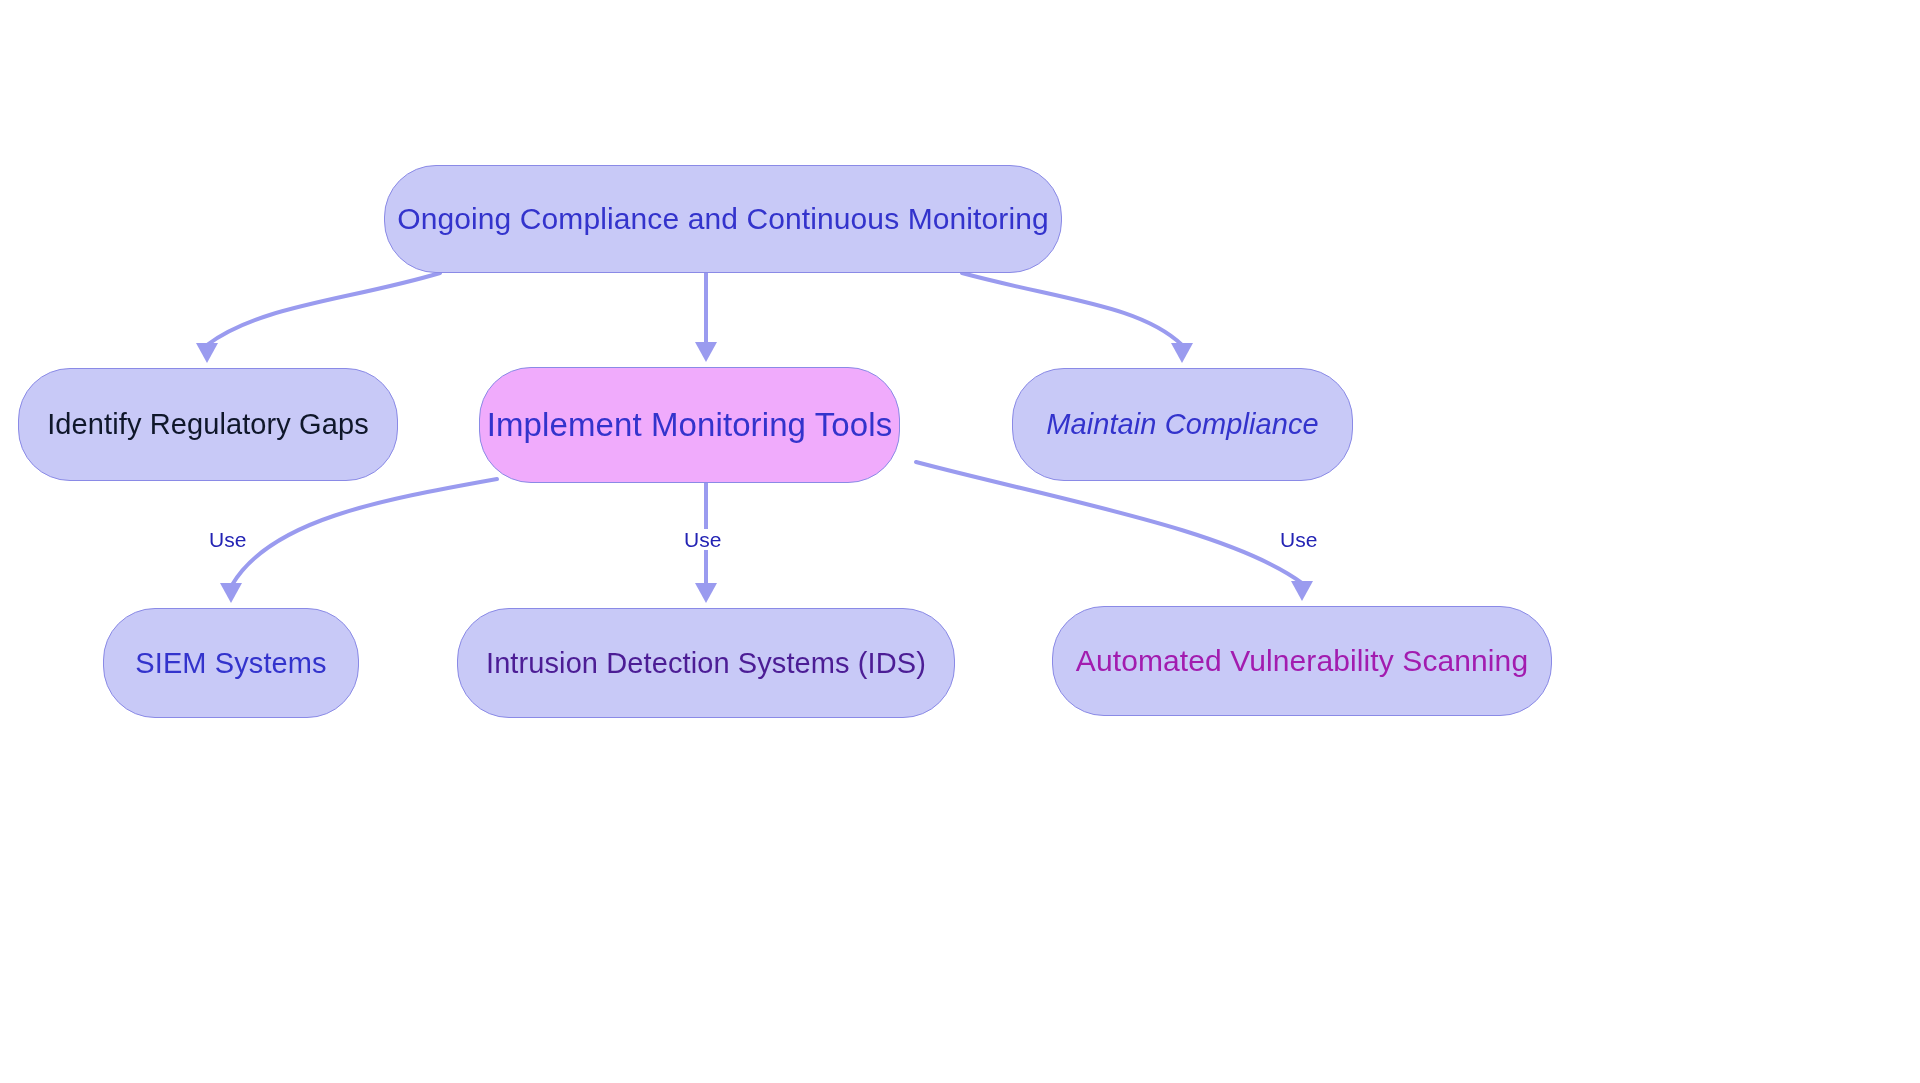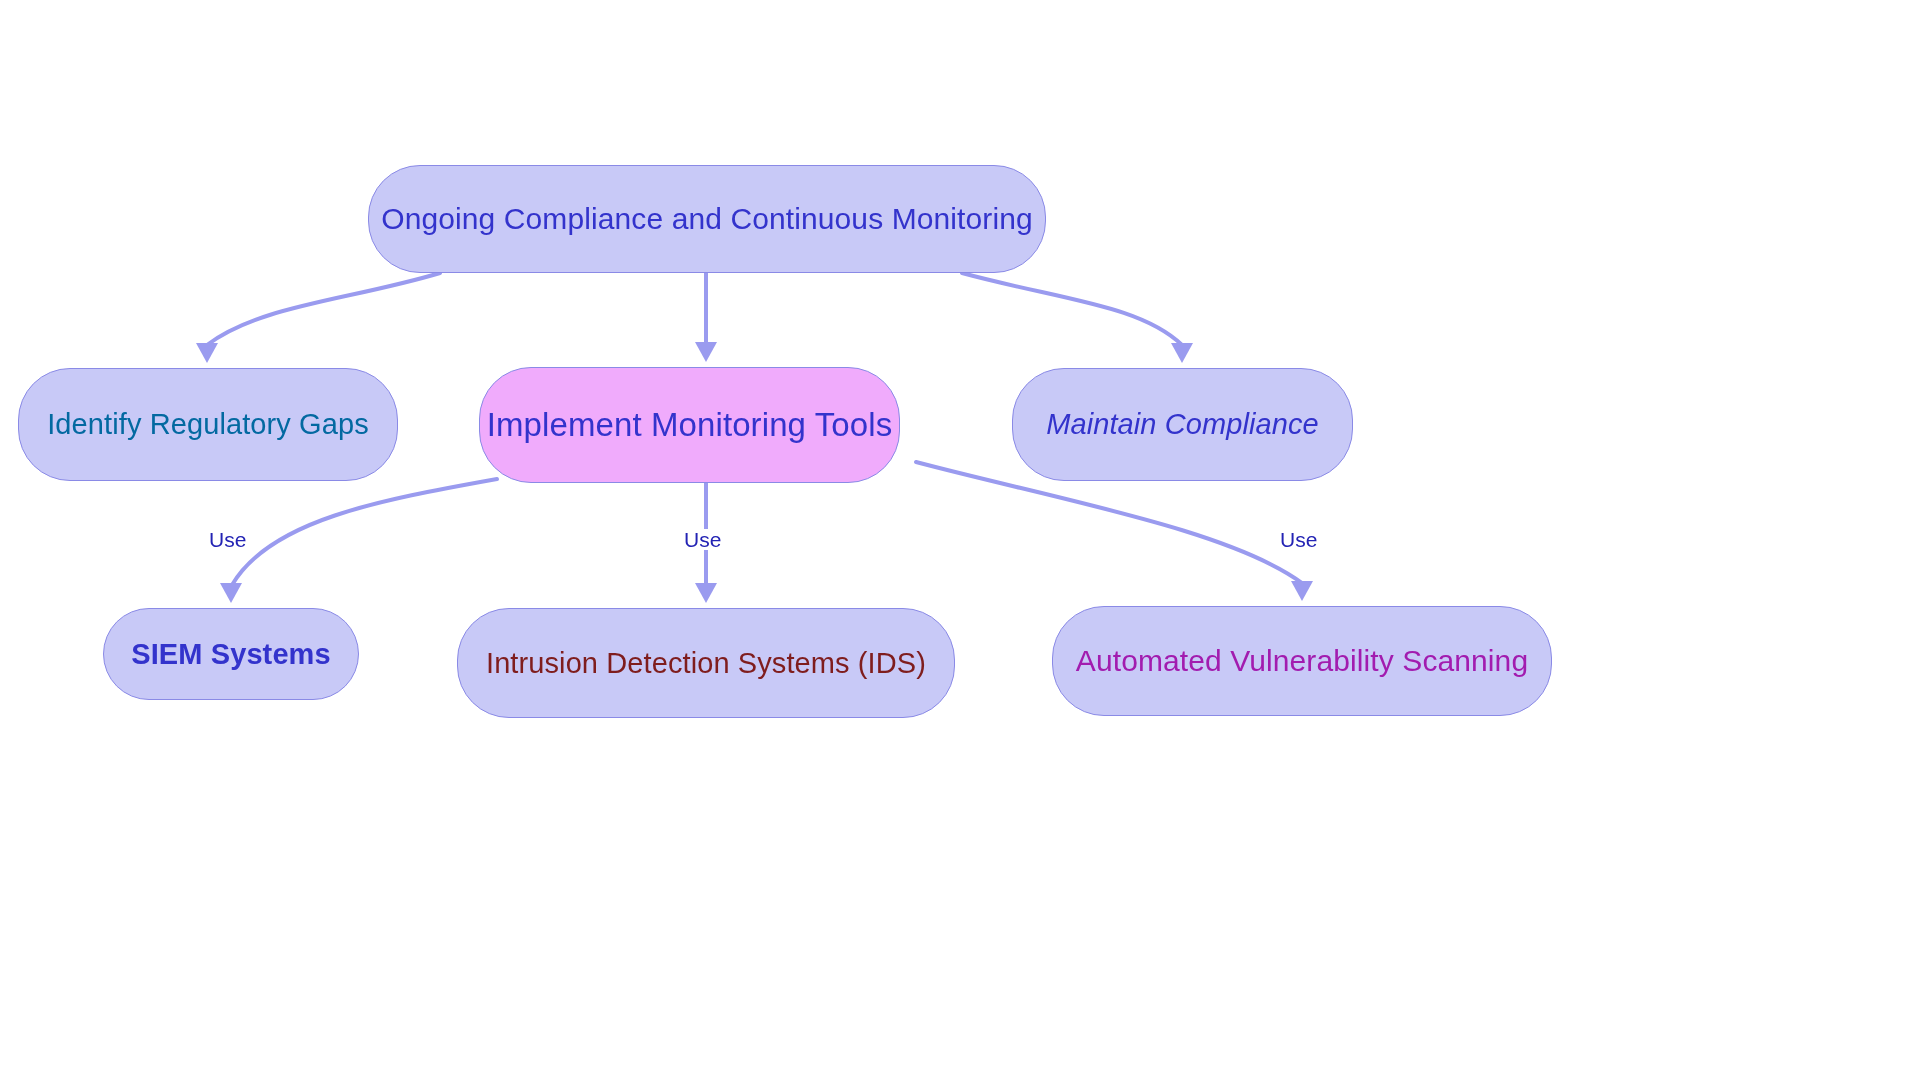--- a/index.html
+++ b/index.html
@@ -79,37 +79,37 @@
         <polygon points="196,343 218,343 207,363" fill="#9a9bef"></polygon>
         <polygon points="695,342 717,342 706,362" fill="#9a9bef"></polygon>
         <polygon points="1171,343 1193,343 1182,363" fill="#9a9bef"></polygon>
         <polygon points="220,583 242,583 231,603" fill="#9a9bef"></polygon>
         <polygon points="695,583 717,583 706,603" fill="#9a9bef"></polygon>
         <polygon points="1291,581 1313,581 1302,601" fill="#9a9bef"></polygon>
       </g>
   </svg>
 
   <div id="nodes-layer">
-      <div class="node" style="left: 368px; top: 165px; width: 678px; height: 108px; font-size: 30px; background: rgb(200, 201, 247); border-color: rgb(138, 138, 230);">
+      <div class="node" style="left: 384px; top: 165px; width: 678px; height: 108px; font-size: 30px; background: rgb(200, 201, 247); border-color: rgb(138, 138, 230);">
         <span class="node-label" style="color: rgb(51, 51, 204);">Ongoing Compliance and Continuous Monitoring</span>
       </div>
       <div class="node" style="left: 18px; top: 368px; width: 380px; height: 113px; font-size: 29px; background: rgb(200, 201, 247); border-color: rgb(138, 138, 230);">
-        <span class="node-label" style="color: #0369a1;">Identify Regulatory Gaps</span>
+        <span class="node-label" style="color: #0f172a;">Identify Regulatory Gaps</span>
       </div>
       <div class="node" style="left: 479px; top: 367px; width: 421px; height: 116px; font-size: 33px; background: #f0abfc; border-color: rgb(138, 138, 230);">
         <span class="node-label" style="color: rgb(51, 51, 204);">Implement Monitoring Tools</span>
       </div>
       <div class="node" style="left: 1012px; top: 368px; width: 341px; height: 113px; font-size: 29px; background: rgb(200, 201, 247); border-color: rgb(138, 138, 230);">
         <span class="node-label" style="color: rgb(51, 51, 204); font-style: italic;">Maintain Compliance</span>
       </div>
-      <div class="node" style="left: 103px; top: 608px; width: 256px; height: 92px; font-size: 29px; background: rgb(200, 201, 247); border-color: rgb(138, 138, 230); font-weight: bold;">
+      <div class="node" style="left: 103px; top: 608px; width: 256px; height: 110px; font-size: 29px; background: rgb(200, 201, 247); border-color: rgb(138, 138, 230);">
         <span class="node-label" style="color: rgb(51, 51, 204);">SIEM Systems</span>
       </div>
       <div class="node" style="left: 457px; top: 608px; width: 498px; height: 110px; font-size: 29px; background: rgb(200, 201, 247); border-color: rgb(138, 138, 230);">
-        <span class="node-label" style="color: #7f1d1d;">Intrusion Detection Systems (IDS)</span>
+        <span class="node-label" style="color: #4c1d95;">Intrusion Detection Systems (IDS)</span>
       </div>
       <div class="node" style="left: 1052px; top: 606px; width: 500px; height: 110px; font-size: 30px; background: rgb(200, 201, 247); border-color: rgb(138, 138, 230);">
         <span class="node-label" style="color: #a21caf;">Automated Vulnerability Scanning</span>
       </div>
     </div>
   <div id="labels-layer">
       <div class="edge-label" style="left: 206px; top: 529px; color: rgb(35, 35, 180);">Use</div>
       <div class="edge-label" style="left: 681px; top: 529px; color: rgb(35, 35, 180);">Use</div>
       <div class="edge-label" style="left: 1277px; top: 529px; color: rgb(35, 35, 180);">Use</div>
     </div>

